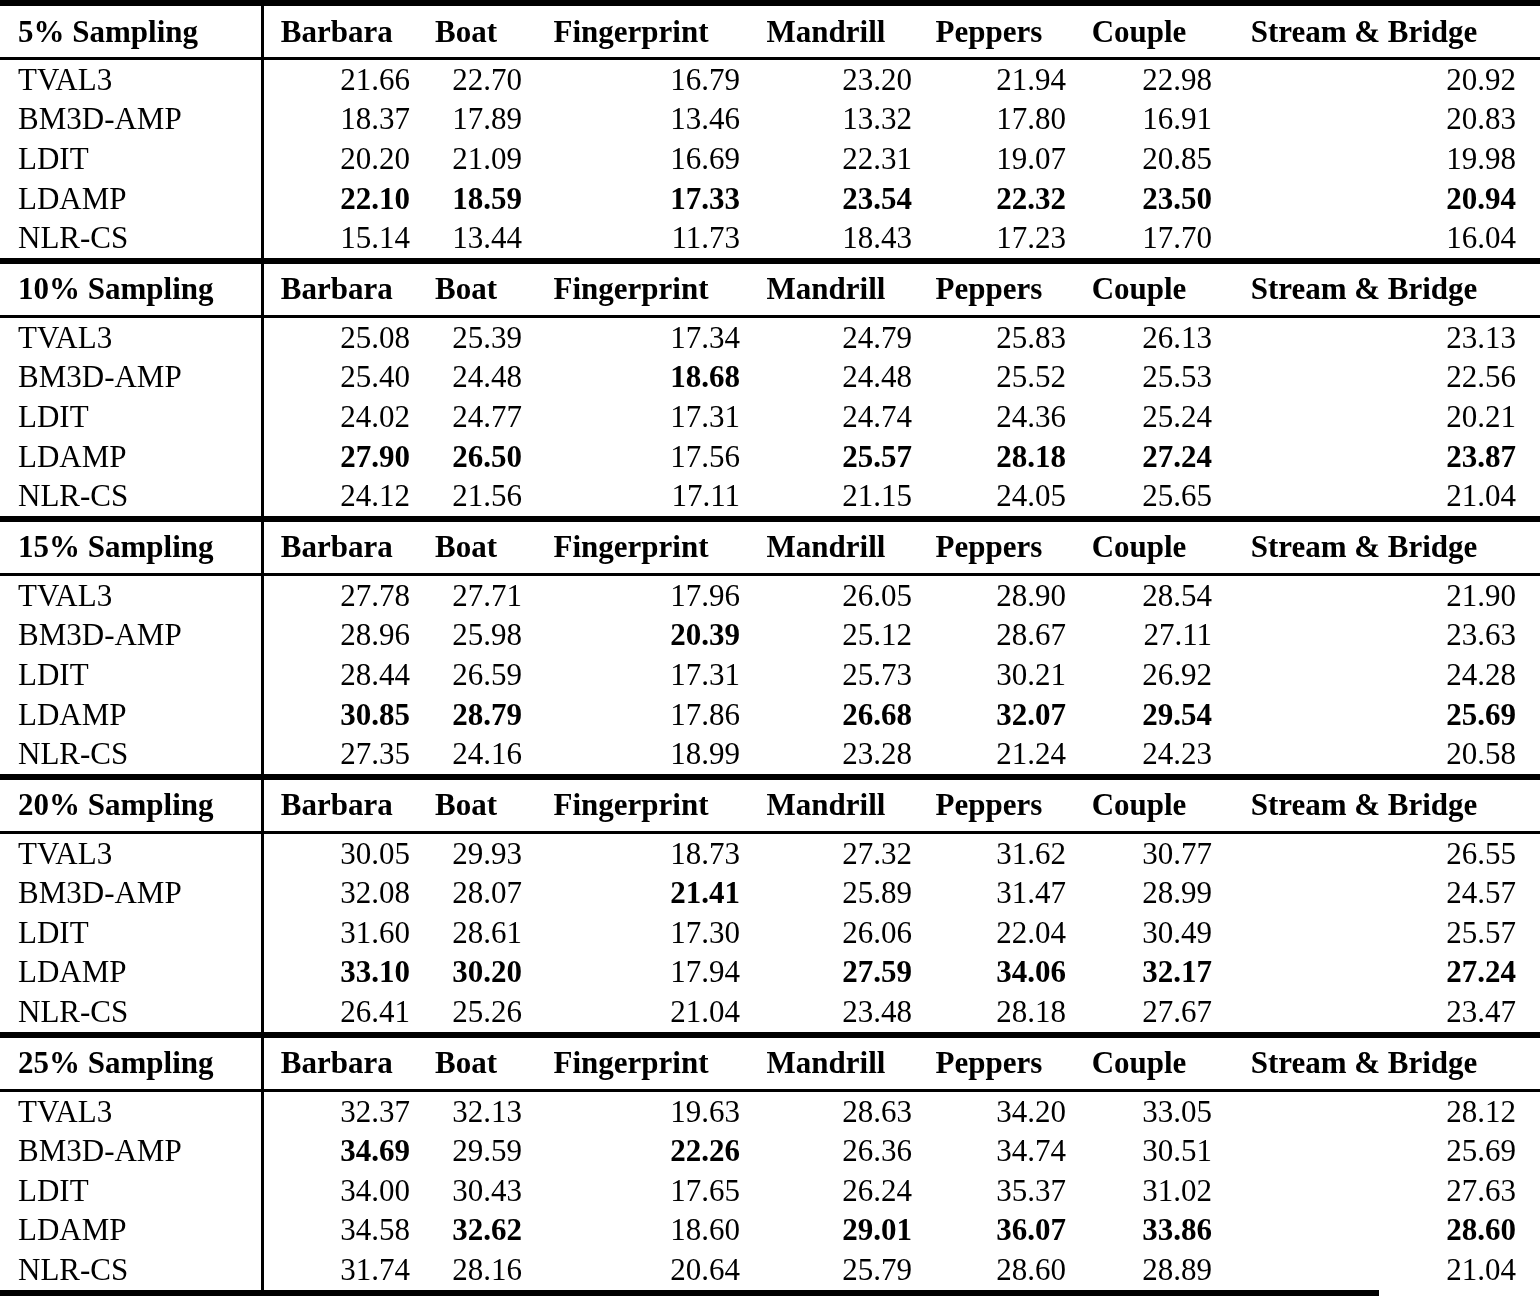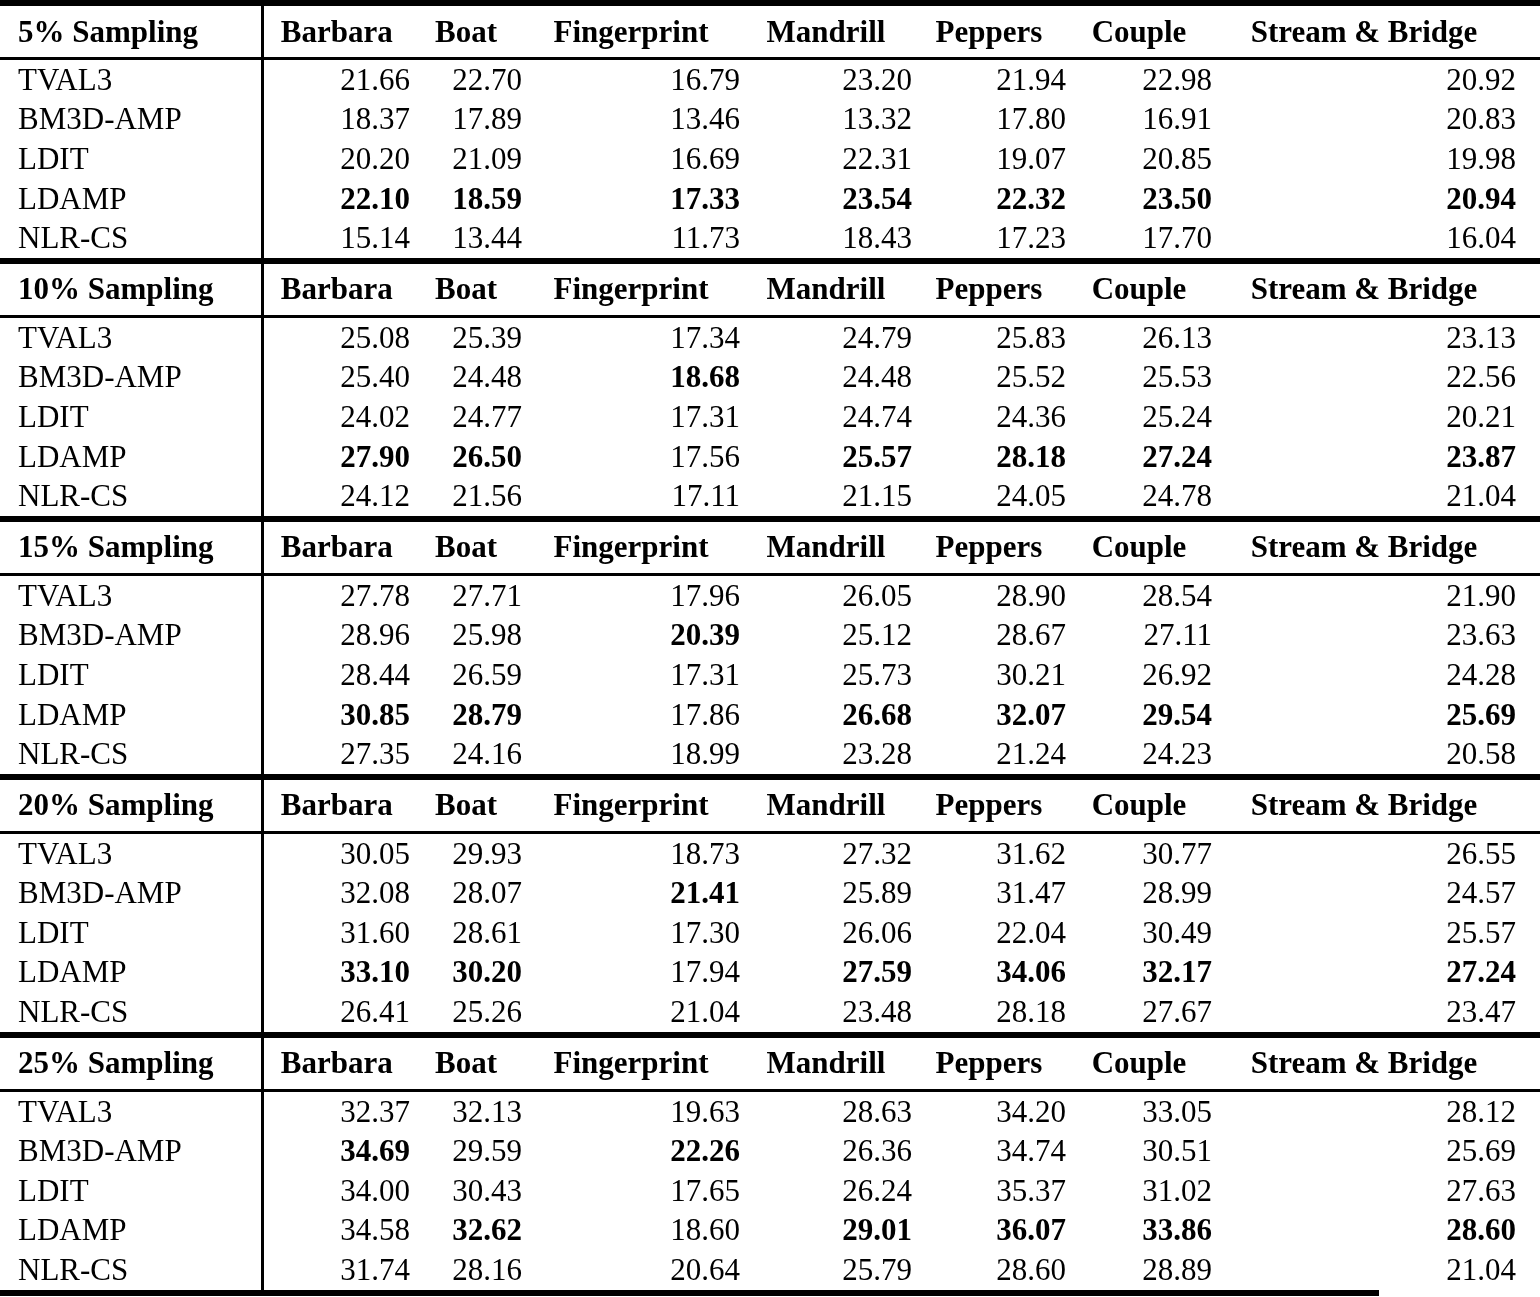--- a/index.html
+++ b/index.html
@@ -206,21 +206,21 @@
           <td class="b">27.24</td>
           <td class="last b">23.87</td>
         </tr>
         <tr>
           <td class="lbl">NLR-CS</td>
           <td class="vline">24.12</td>
           <td>21.56</td>
           <td>17.11</td>
           <td>21.15</td>
           <td>24.05</td>
-          <td>24.78</td>
+          <td>25.65</td>
           <td class="last">21.04</td>
         </tr>
       </tbody>
     </table>
     <table class="section">
       <colgroup>
         <col style="width: 262px;">
         <col style="width: 148px;">
         <col style="width: 112px;">
         <col style="width: 218px;">

